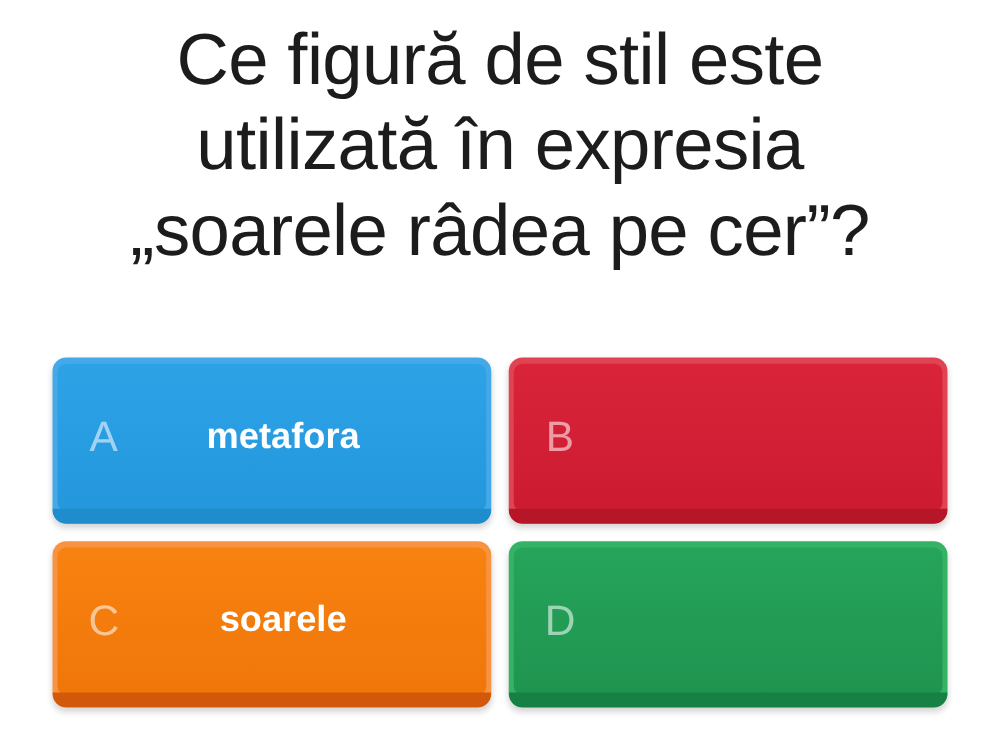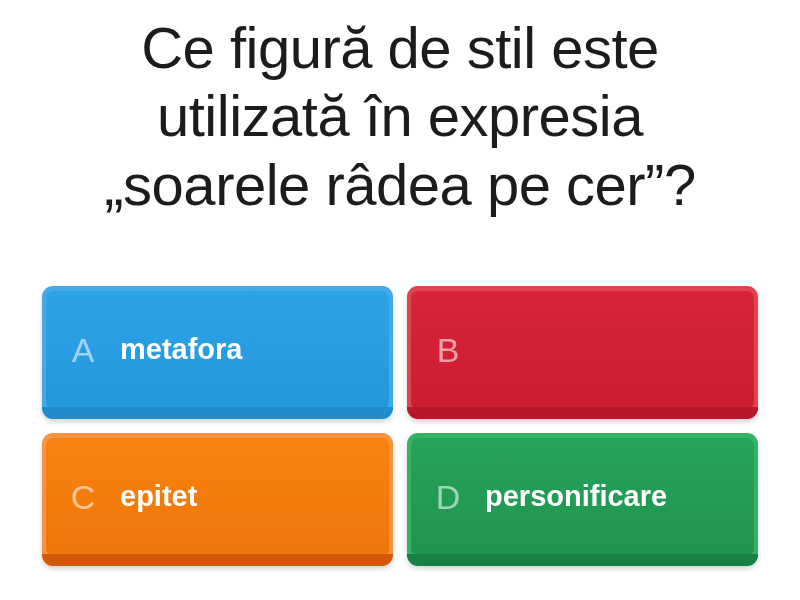--- a/index.html
+++ b/index.html
@@ -97,20 +97,21 @@
     text-align: center;
     font-size: 34px;
     font-weight: 400;
     color: rgba(255,255,255,0.56);
     line-height: 1;
     user-select: none;
   }
 
   .answer .label {
     flex: 1 1 auto;
+    text-align: center;
     font-size: 29px;
     font-weight: 700;
     color: #ffffff;
     line-height: 1.1;
     padding-right: 56px;
     word-break: break-word;
   }
 
   
   .answer.blue   { background: #45a8e8; }
@@ -151,27 +152,26 @@
     <button class="answer red">
       <span class="face">
         <span class="letter">B</span>
       </span>
       <span class="lip"></span>
     </button>
 
     <button class="answer orange">
       <span class="face">
         <span class="letter">C</span>
-        <span class="label">epitet</span>
+        <span class="label">soarele</span>
       </span>
       <span class="lip"></span>
     </button>
 
     <button class="answer green">
       <span class="face">
         <span class="letter">D</span>
-        <span class="label">personificare</span>
       </span>
       <span class="lip"></span>
     </button>
 
   </div>
 </div>
 
 </body></html>

